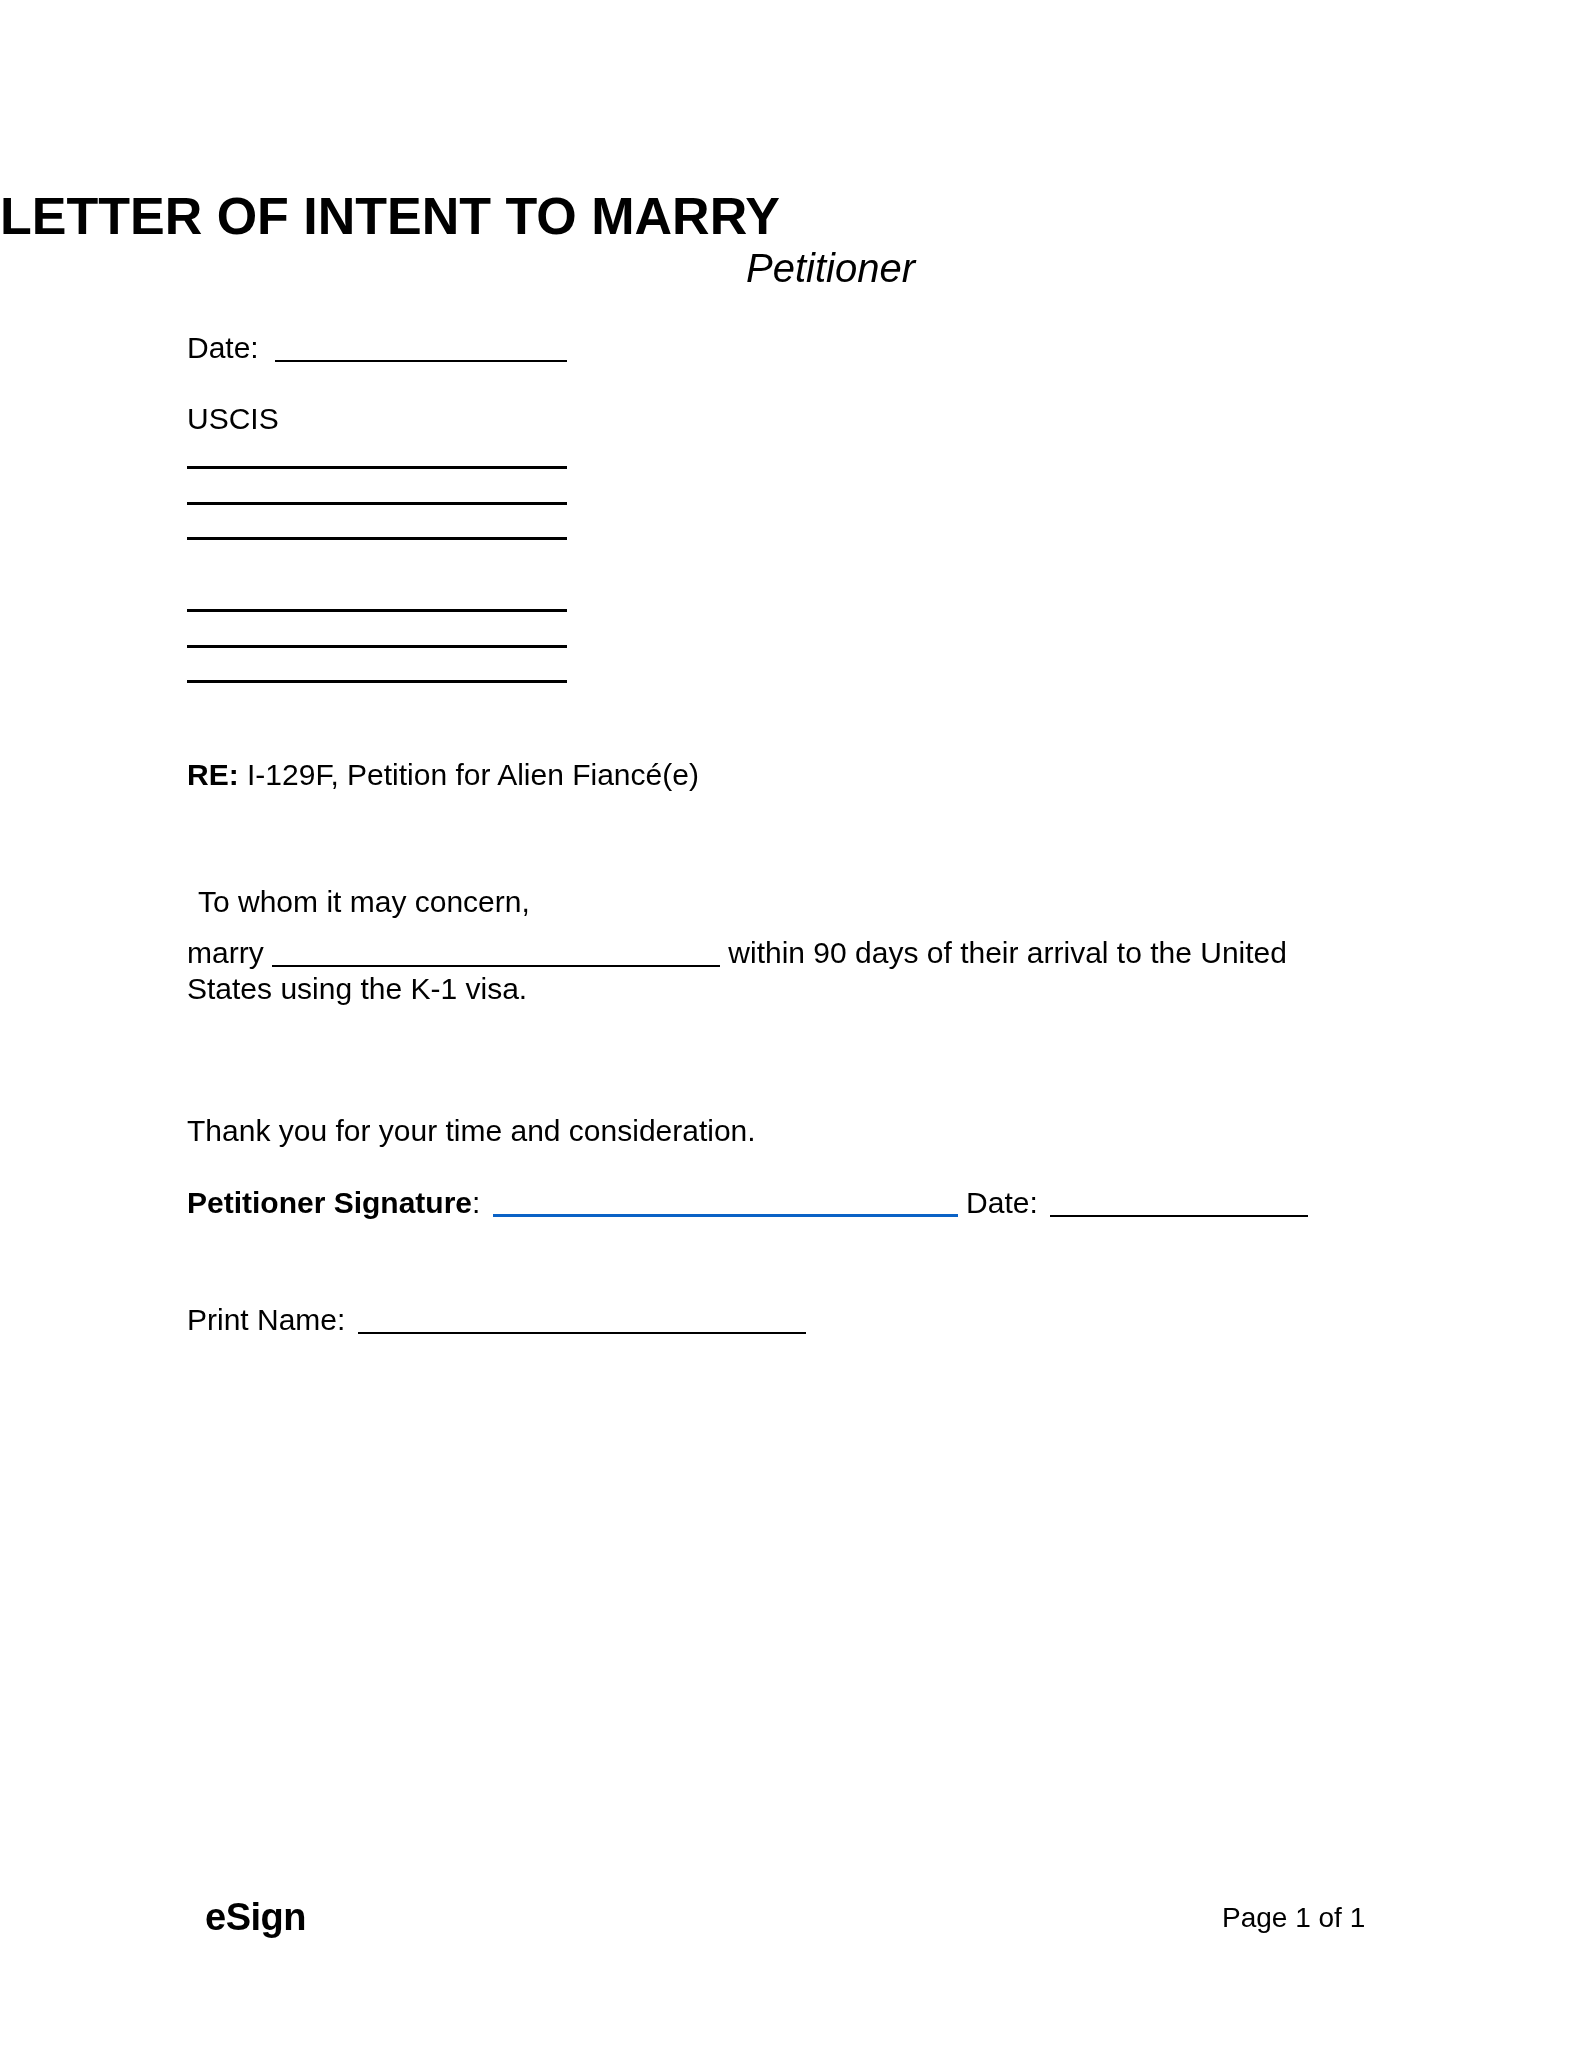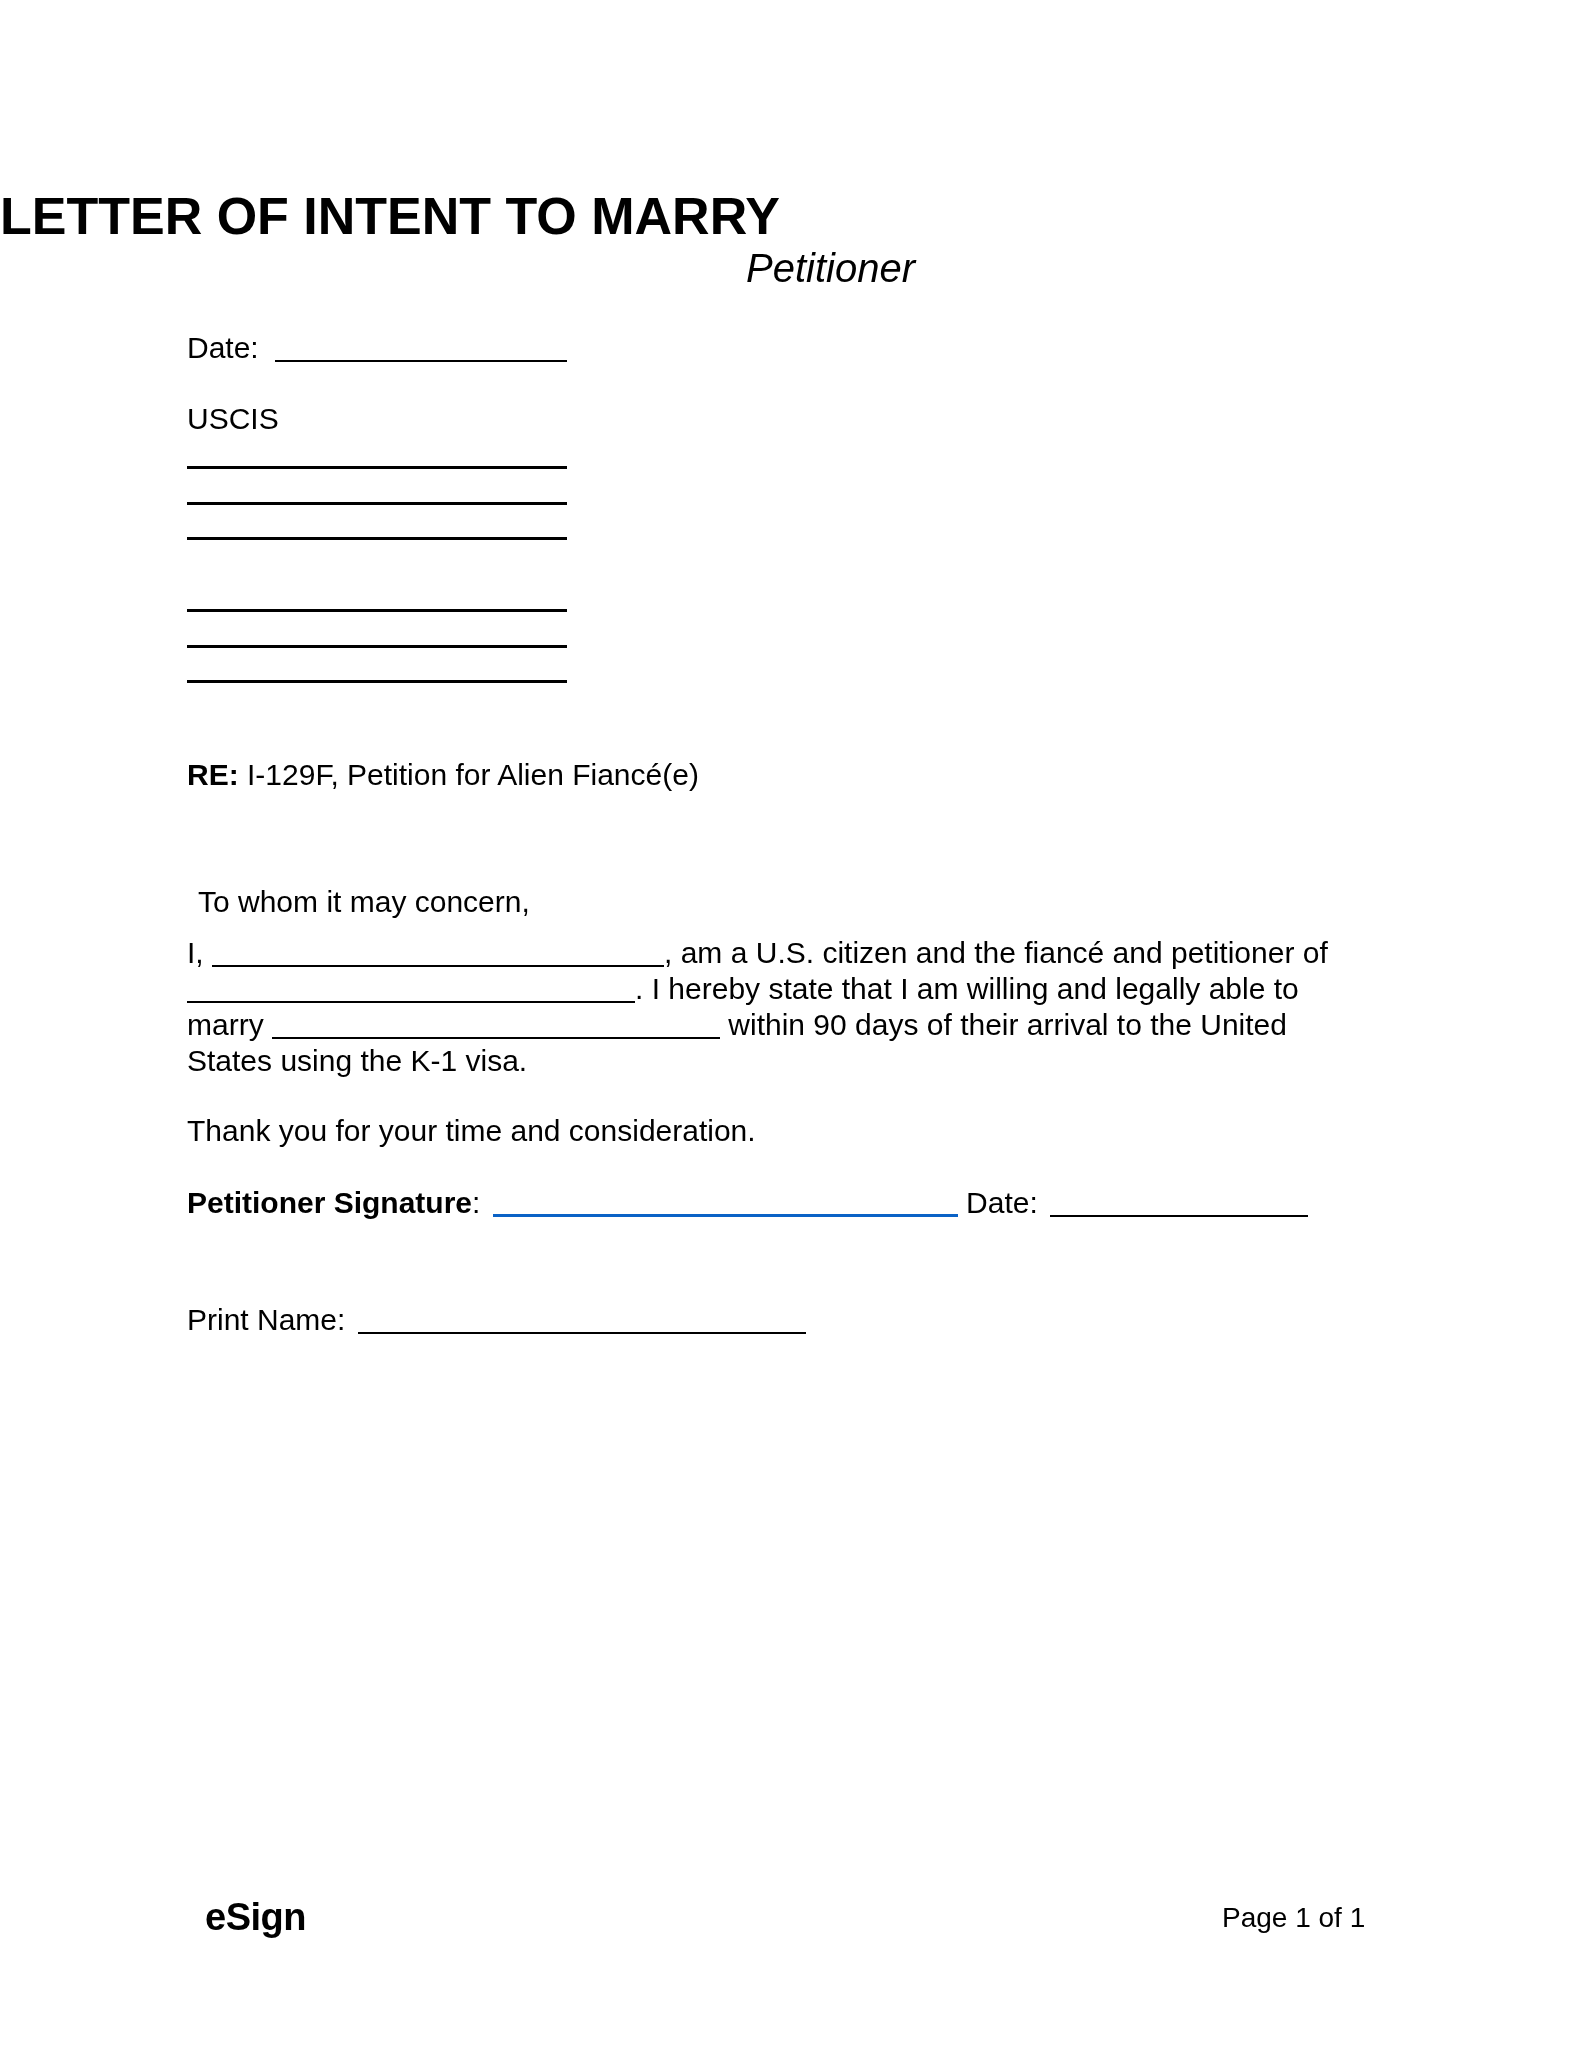--- a/index.html
+++ b/index.html
@@ -36,26 +36,20 @@
 <div class="hline" style="top:680px;"></div>
 
 <div class="abs txt" style="left:187px;top:757px;">
   <b>RE:</b><span> I-129F, Petition for Alien Fiancé(e)</span>
 </div>
 
 <div class="abs txt" style="left:187px;top:884px;margin-left:11px;">To whom it may concern,</div>
 
 <div class="abs para" style="top:935px;">
   <div class="txt">
-    <span>I, </span><span class="blank" style="width:452px;"></span><span>, am a U.S. citizen and the fiancé and petitioner of</span>
-  </div>
-  <div class="txt">
-    <span class="blank" style="width:448px;"></span><span>. I hereby state that I am willing and legally able to</span>
-  </div>
-  <div class="txt">
     <span>marry </span><span class="blank" style="width:448px;"></span><span> within 90 days of their arrival to the United</span>
   </div>
   <div class="txt">States using the K-1 visa.</div>
 </div>
 
 <div class="abs txt" style="left:187px;top:1113px;">Thank you for your time and consideration.</div>
 
 <div class="abs txt" style="left:187px;top:1185px;">
   <b>Petitioner Signature</b><span>:</span>
   <span class="blank blue" style="width:465px;margin-left:4px;"></span><span> Date:</span>

